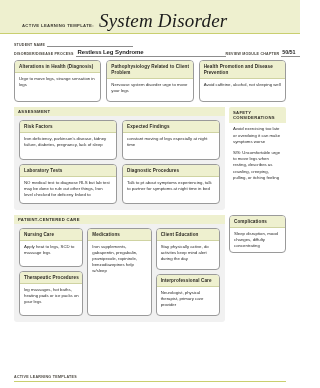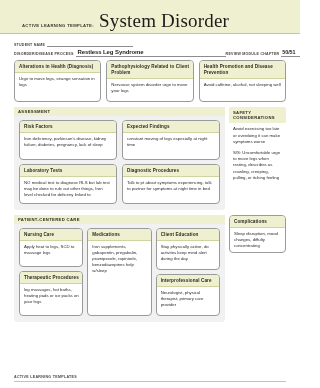--- a/index.html
+++ b/index.html
@@ -42,20 +42,21 @@
   .alt-label {
     font-size: 4.2px;
     letter-spacing: 0.35px;
     font-weight: bold;
     color: #3a3730;
     text-transform: uppercase;
     white-space: nowrap;
   }
   .doc-title {
     font-family: "Liberation Serif", serif;
+    font-style: italic;
     font-size: 19px;
     color: #1c1c1c;
     letter-spacing: 0.2px;
     line-height: 1;
   }
 
   
   .student-block {
     position: relative;
     padding: 6px 14px 4px 14px;

